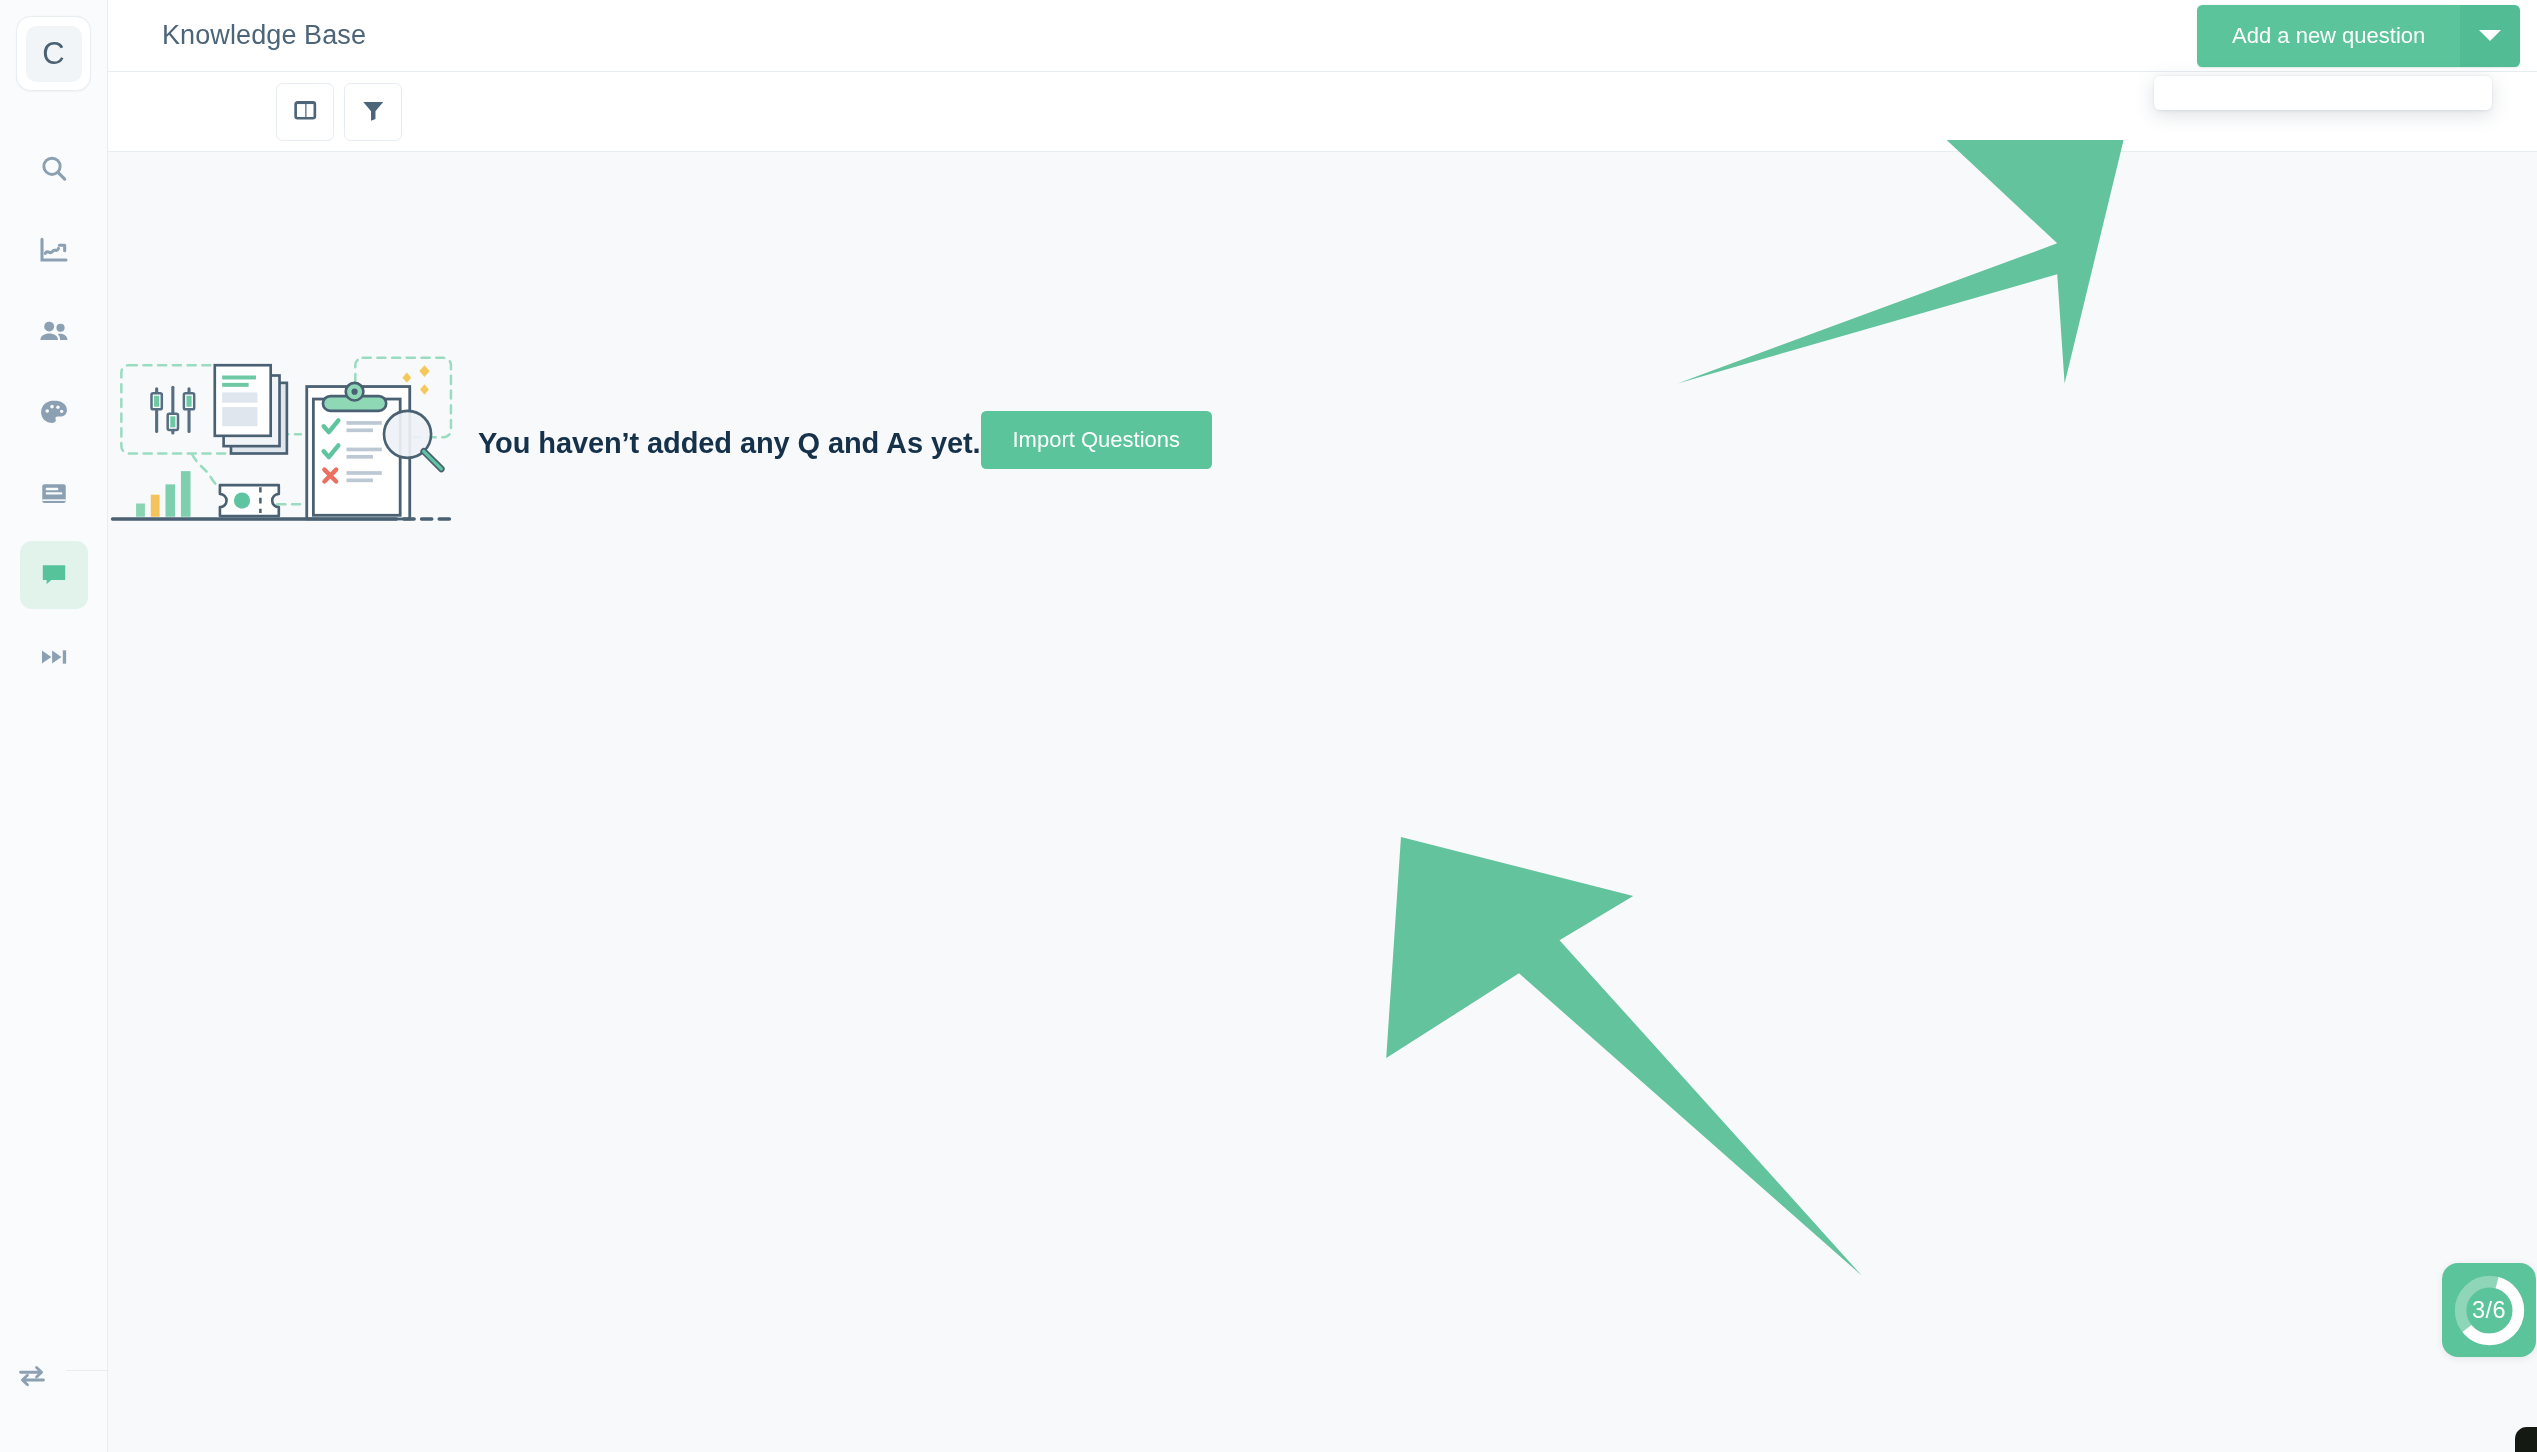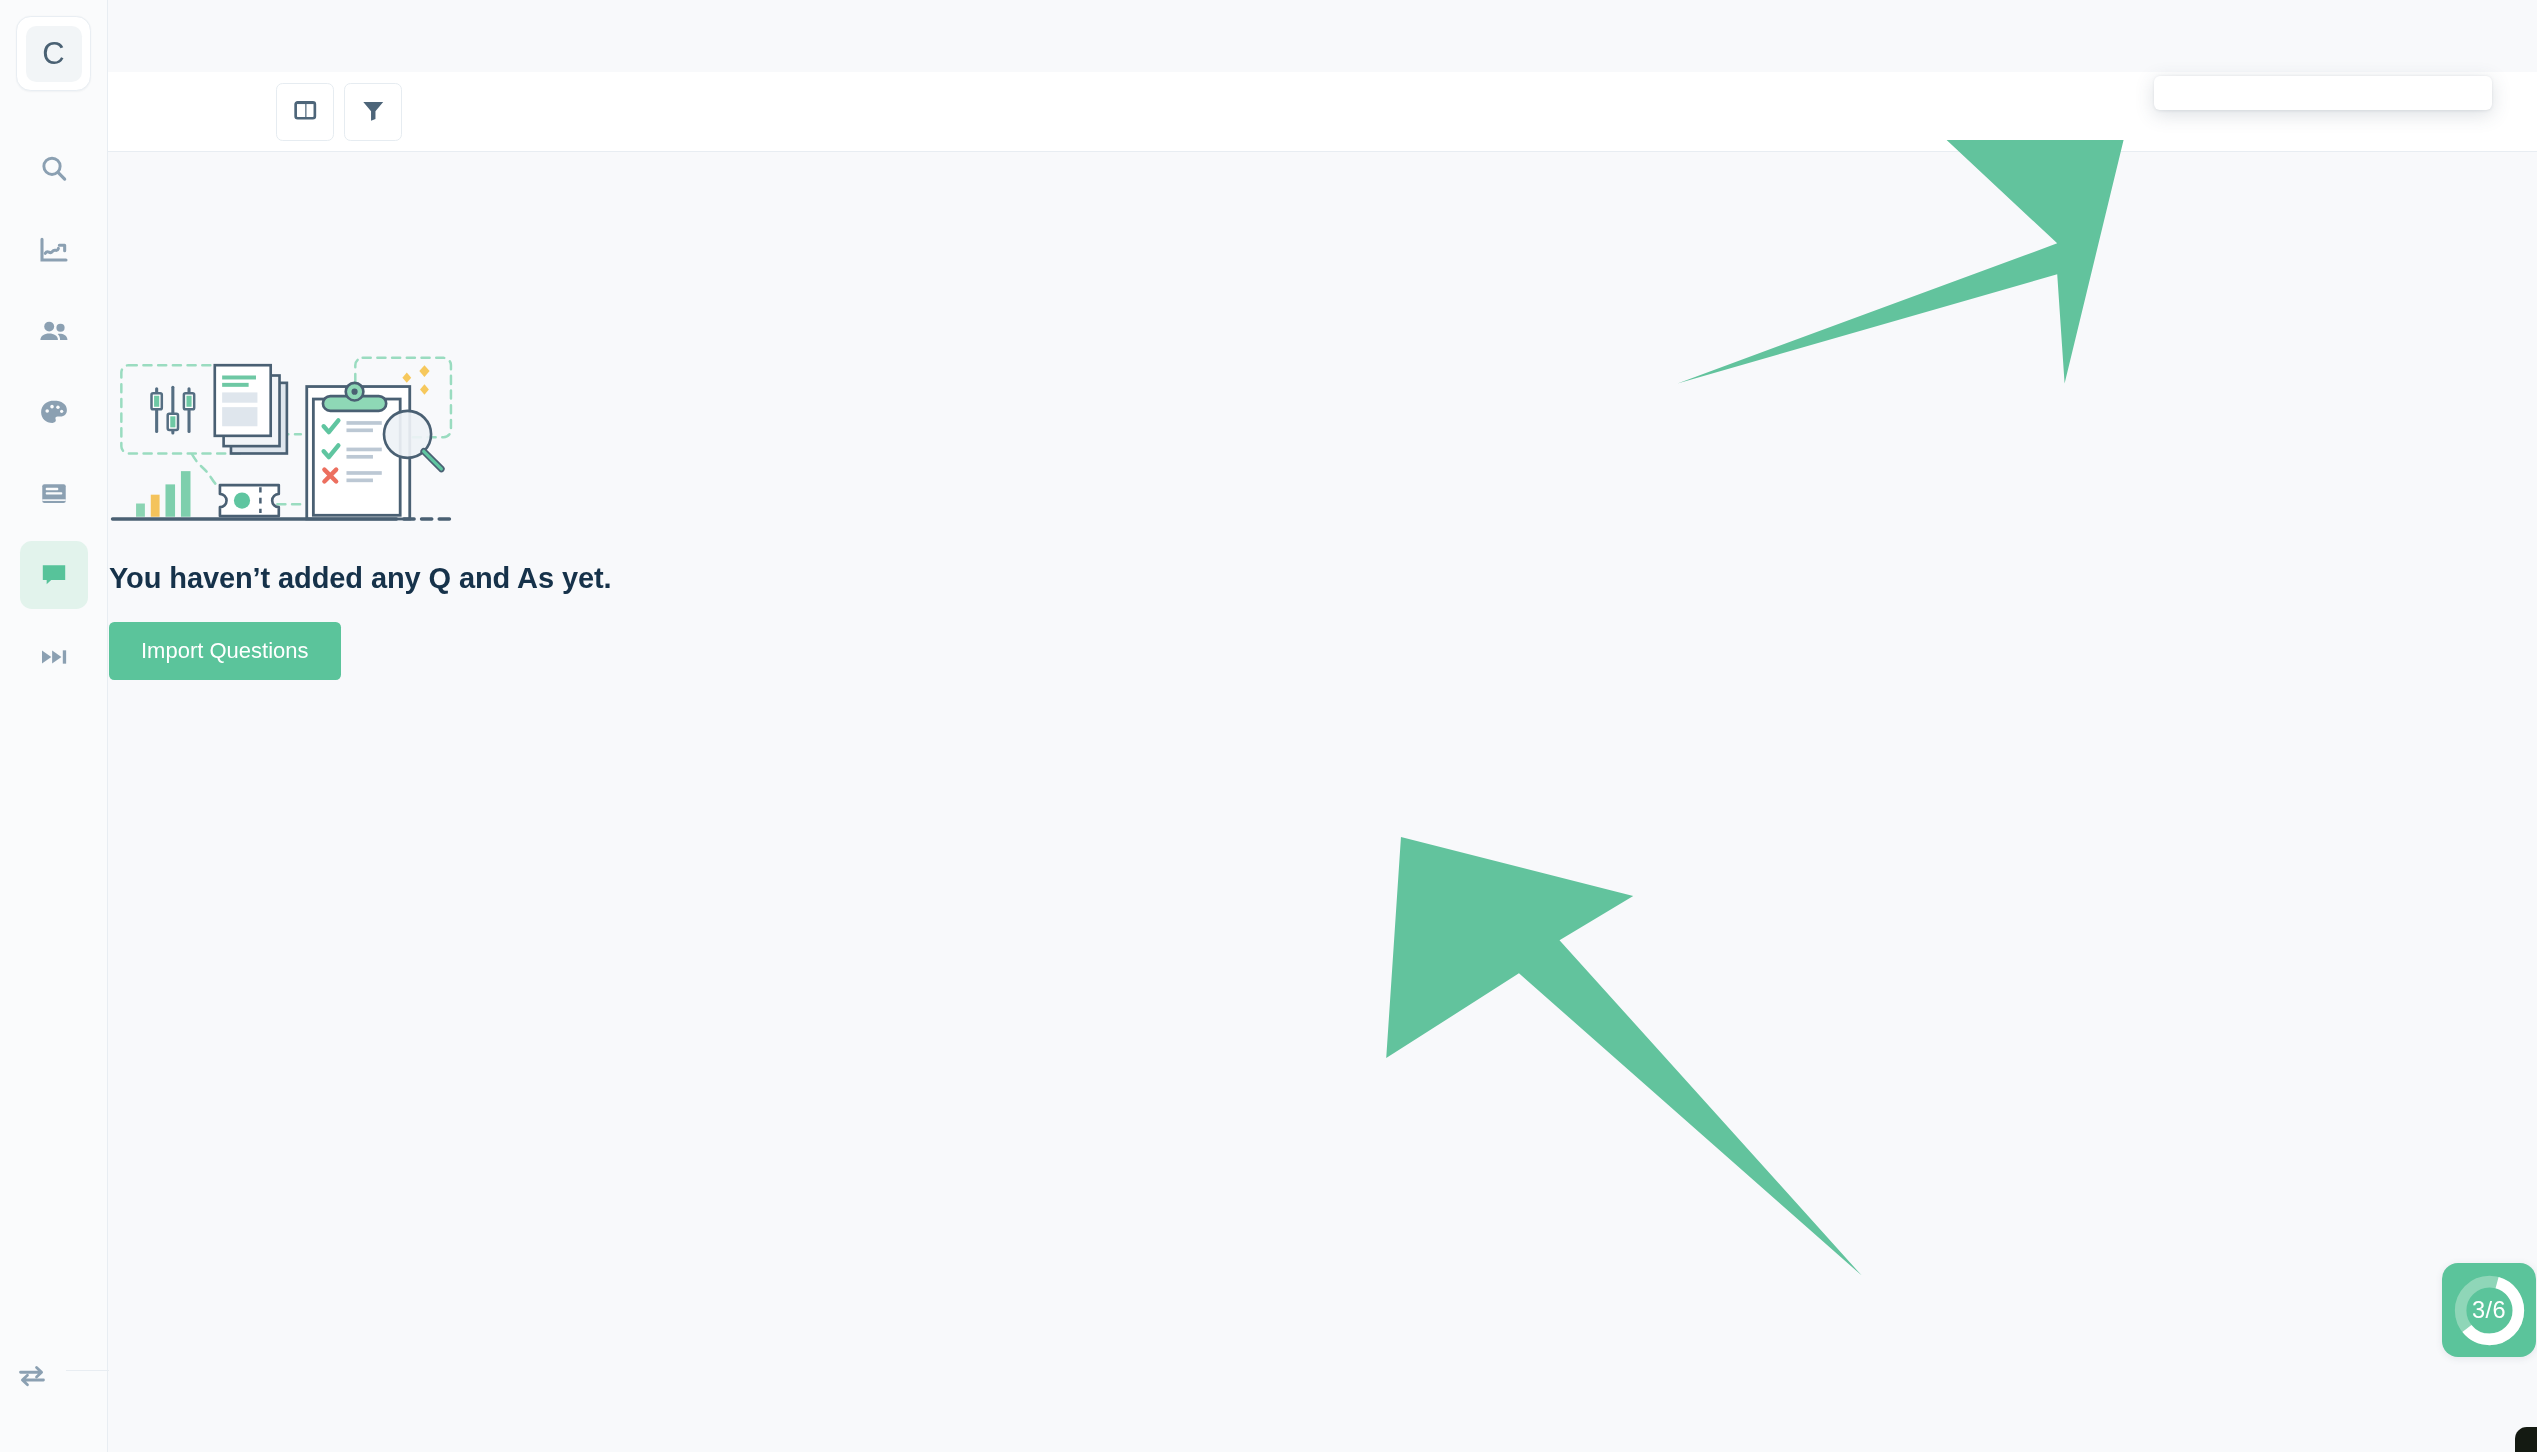--- a/index.html
+++ b/index.html
@@ -97,21 +97,21 @@
     margin-right: 10.3px; cursor: pointer;
   }
 
   
   .main {
     position: absolute; left: 109px; top: 153px; right: 0; bottom: 0;
     background: #f8f9fb; overflow: hidden;
   }
   .empty-wrap {
     position: absolute; left: 0; right: 0; top: 171px;
-    display: flex; flex-direction: column; align-items: flex-start;
+    display: flex; flex-direction: row; align-items: center;
   }
   .illus { width: 369px; height: 206px; display: block; }
   .empty-title {
     margin-top: 32px; font-size: 29px; color: #16324a; font-weight: bold;
     letter-spacing: -0.1px;
   }
   .empty-body {
     margin-top: 23.6px; width: 686px; text-align: center;
     font-size: 23px; line-height: 35px; color: #56707f;
   }
@@ -252,20 +252,31 @@
             <path d="M3.4 9.2h15.6M15.4 5.6 19.2 9.2 15.4 12.8"></path>
             <path d="M20.6 15h-15.6M8.6 11.4 4.8 15 8.6 18.6"></path>
           </svg>
         </span>
       </div>
       <div class="sidebar-divider"></div>
       <div class="avatar">CQ</div>
     </div>
   </nav>
 
+  <header class="header">
+    <div class="page-title">Knowledge Base</div>
+    <div class="header-right">
+      <div class="btn-split">
+        <button class="btn-main">Add a new question</button>
+        <button class="btn-caret">
+          <span class="caret-tri"></span>
+        </button>
+      </div>
+    </div>
+  </header>
 
   <div class="toolbar">
     <div class="tool-btn">
       <span>
         <svg width="26.5" height="26.5" viewBox="0 0 24 24">
           <rect x="3.3" y="4.8" width="17.4" height="14.4" rx="1.8" fill="none" stroke="#4d6579" stroke-width="2.4"></rect>
           <rect x="12" y="4.8" width="1.1" height="14.4" fill="#4d6579"></rect>
           <rect x="3.3" y="4.8" width="17.4" height="1.6" fill="#4d6579"></rect>
         </svg>
       </span>

